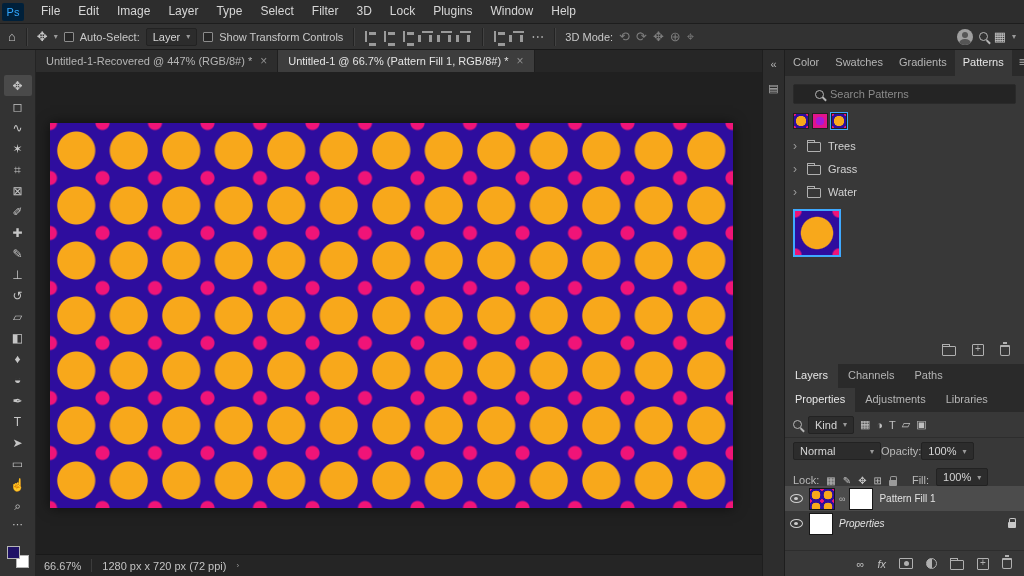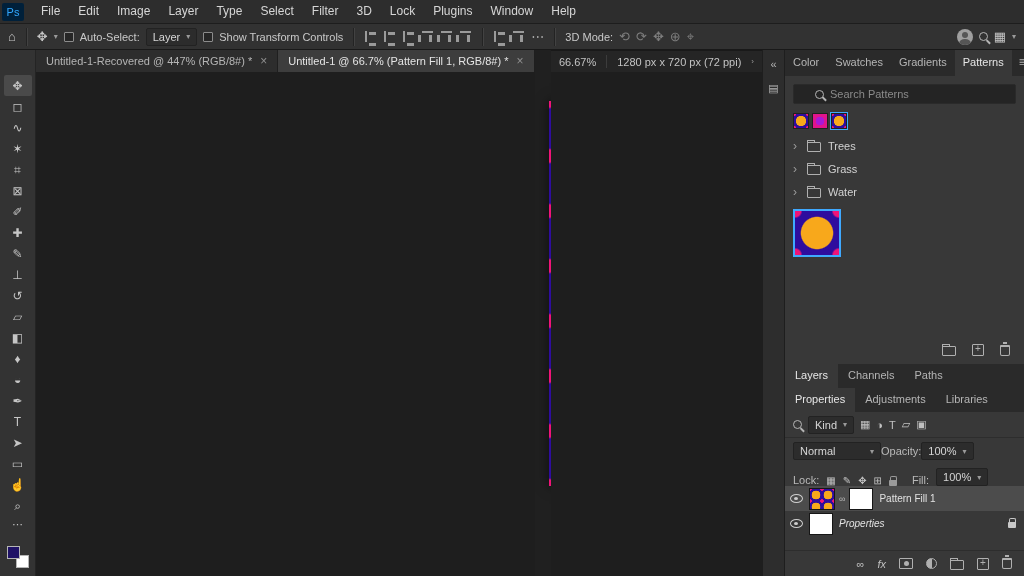--- a/index.html
+++ b/index.html
@@ -36,21 +36,21 @@
   .workspace{flex:1;display:flex;min-height:0}
 
   .toolbar{width:36px;background:#333;border-right:1px solid #242424;display:flex;flex-direction:column;align-items:center;padding-top:25px;flex:0 0 auto}
   .tool{width:28px;height:21px;display:flex;align-items:center;justify-content:center;color:#c6c6c6;font-size:12px;border-radius:2px}
   .tool.active{background:#4a4a4a}
   .tool-more{margin-top:2px;color:#c6c6c6}
   .fgbg{margin-top:auto;margin-bottom:8px;position:relative;width:22px;height:22px;flex:0 0 auto}
   .fg{position:absolute;top:0;left:0;width:13px;height:13px;border:1px solid #b5b5b5;background:var(--foreground-swatch,#1f1266);z-index:2}
   .bgc{position:absolute;bottom:0;right:0;width:13px;height:13px;border:1px solid #b5b5b5;background:var(--background-swatch,#fff)}
 
-  .docarea{flex:1;display:flex;flex-direction:row;min-width:0}
+  .docarea{flex:1;display:flex;flex-direction:column;min-width:0}
   .tabbar{height:22px;background:#262626;display:flex;flex:0 0 auto;overflow:hidden}
   .tab{display:flex;align-items:center;gap:8px;padding:0 10px;background:#2d2d2d;border-right:1px solid #1f1f1f;color:#b5b5b5;font-size:11px;white-space:nowrap}
   .tab.active{background:#3d3d3d;color:#e4e4e4}
   .tab .close{color:#8f8f8f;font-size:12px}
 
   .pasteboard{flex:1;background:#202020;position:relative;overflow:hidden}
   .canvas{position:absolute;left:14px;top:51px;width:683px;height:385px;box-shadow:0 0 12px rgba(0,0,0,.6);
     background-color:var(--canvas-bg,#2e0d9e);
     background-image:
       radial-gradient(circle, var(--canvas-dot,#f8a81b) 18.5px, rgba(0,0,0,0) 19.5px),

